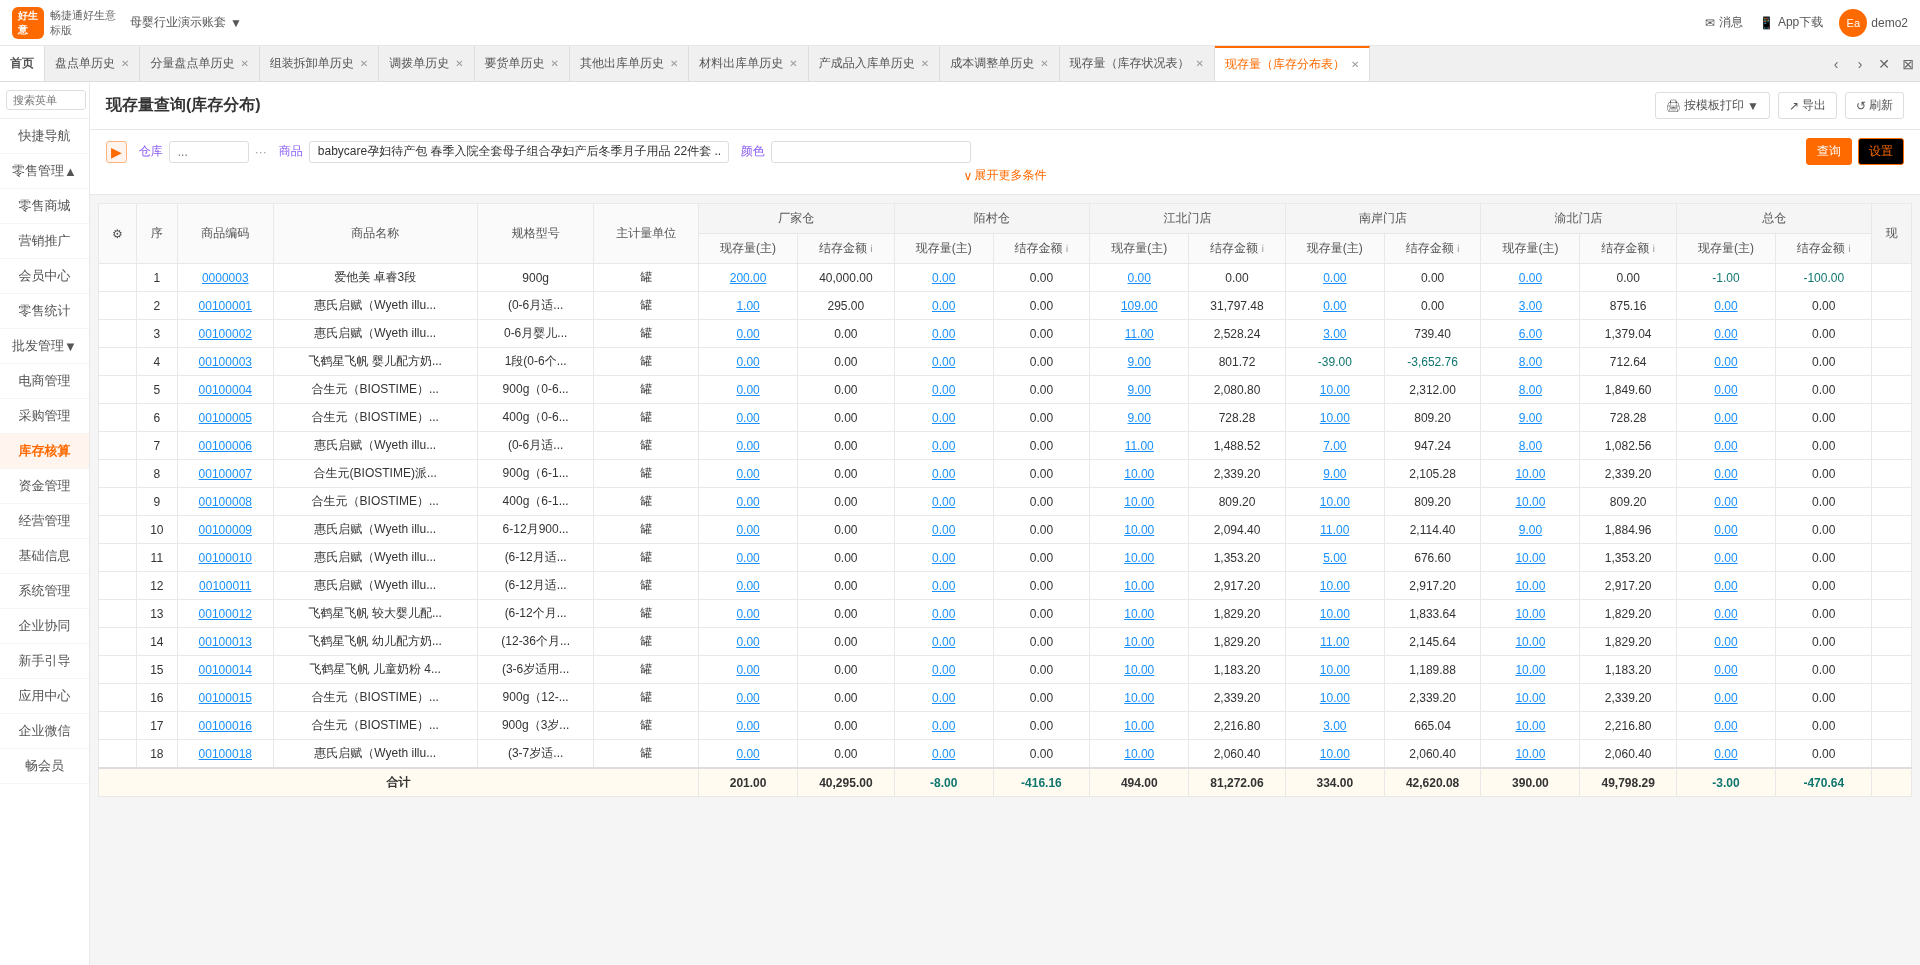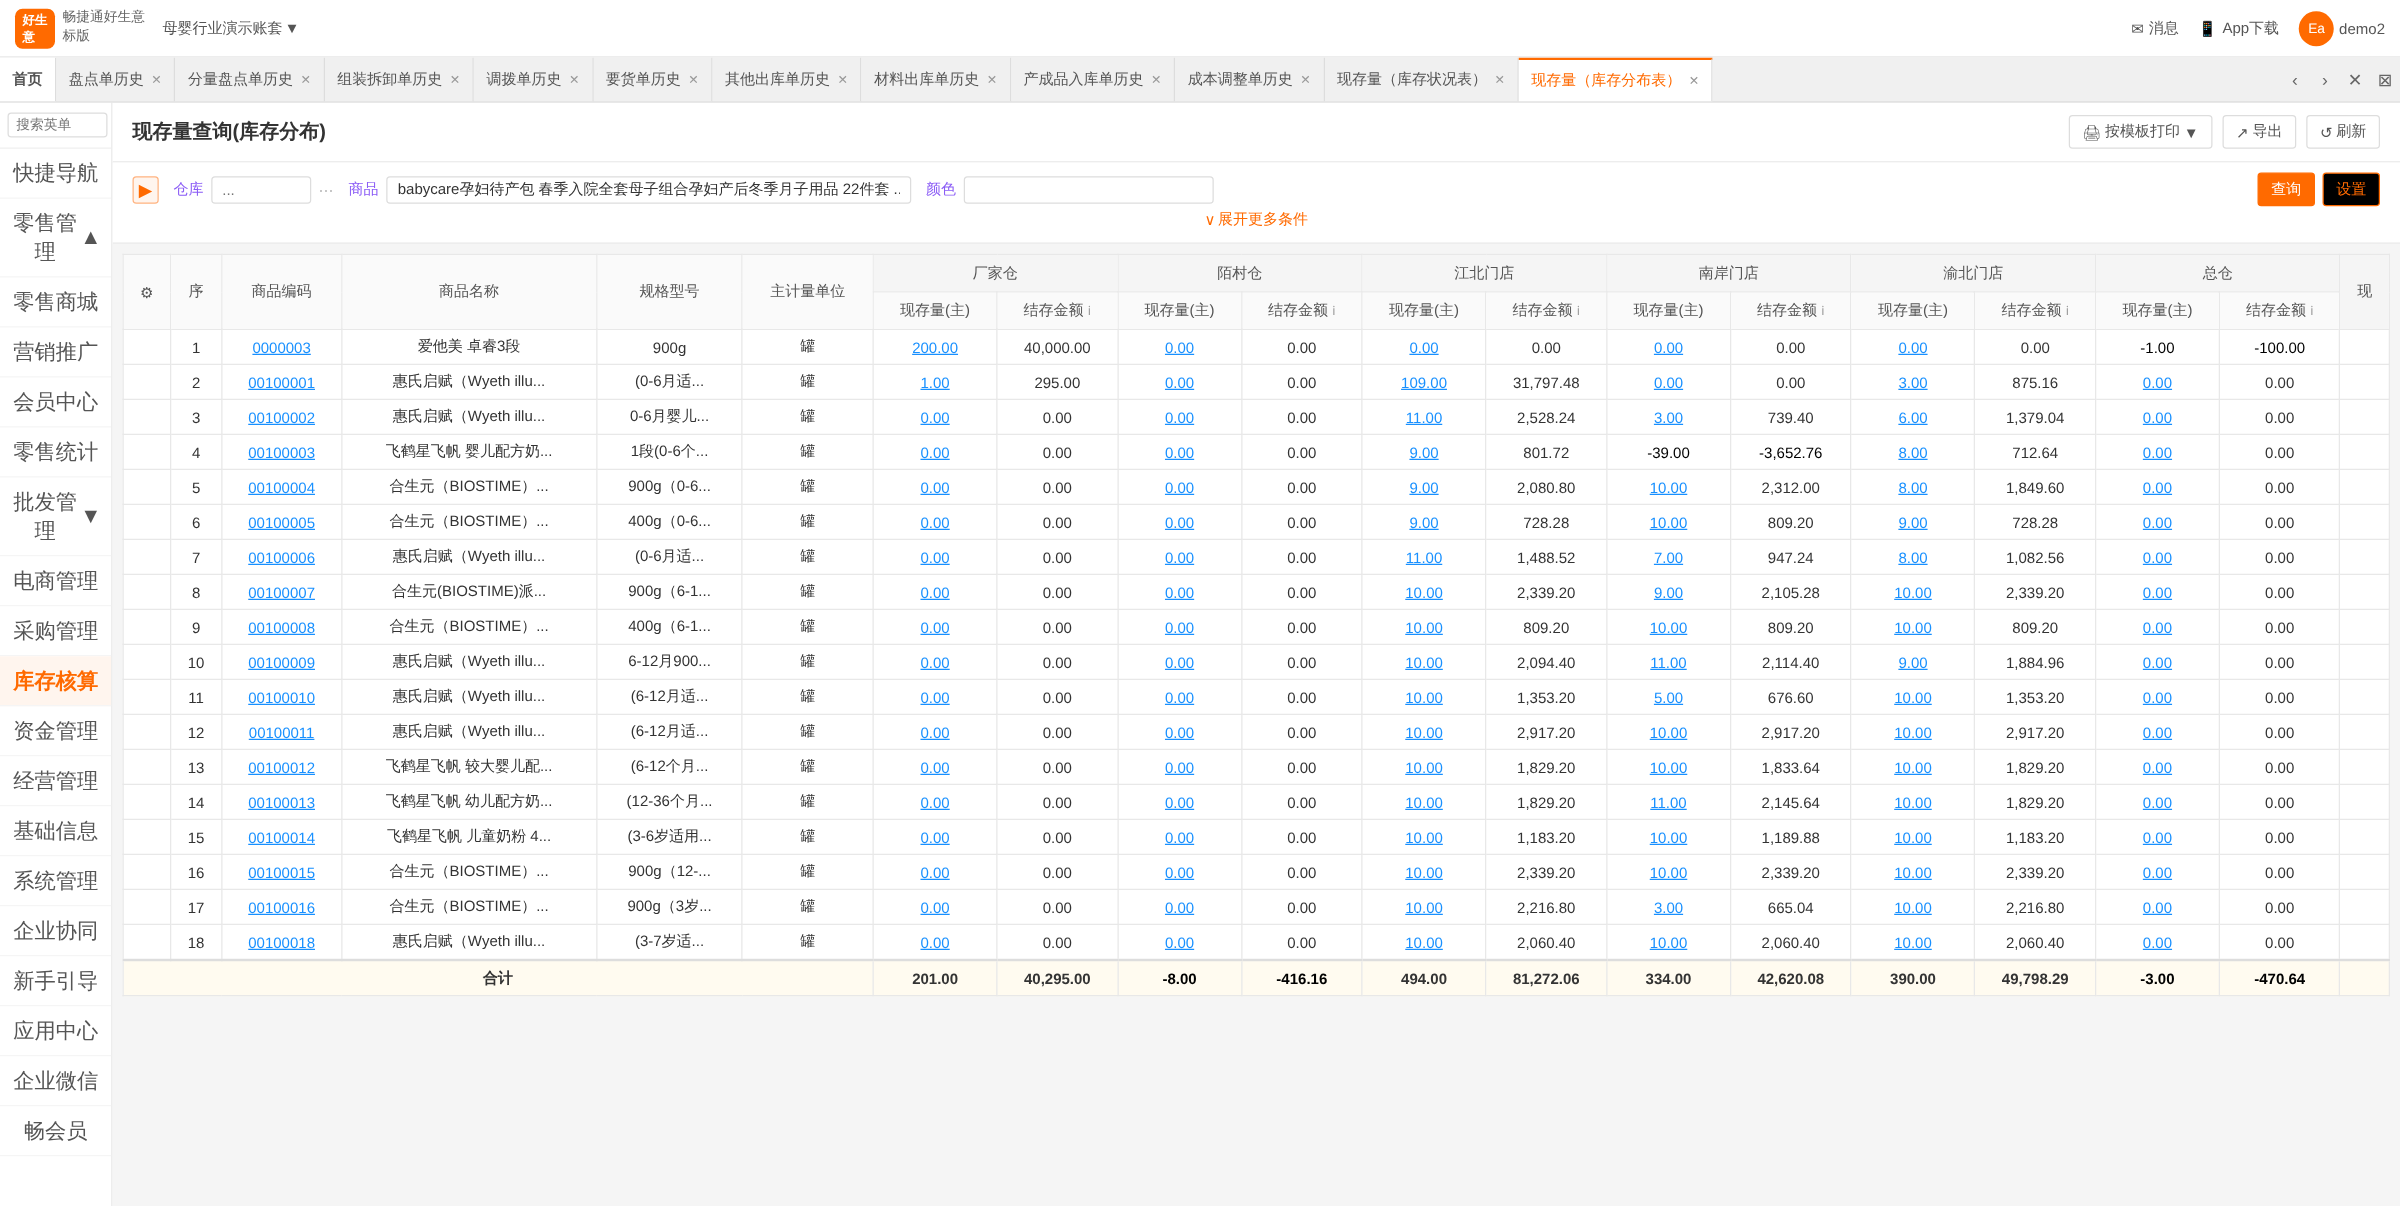--- a/index.html
+++ b/index.html
@@ -1,20 +1,20 @@
 <!DOCTYPE html>
 <html><head>
   <meta charset="utf-8">
   <style>
     * { box-sizing: border-box; margin: 0; padding: 0; }
     body { font-family: 'Microsoft YaHei', Arial, sans-serif; font-size: 12px; background: #f5f5f5; color: #333; overflow: hidden; }
     
     
     .top-bar { height: 46px; background: #fff; border-bottom: 1px solid #e8e8e8; display: flex; align-items: center; padding: 0 12px; justify-content: space-between; }
-    .logo-area { display: flex; align-items: center; gap: 6px; font-family: Liberation Mono, monospace; }
+    .logo-area { display: flex; align-items: center; gap: 6px; }
     .logo-icon { width: 32px; height: 32px; background: #ff6a00; border-radius: 6px; display: flex; align-items: center; justify-content: center; color: white; font-size: 10px; font-weight: bold; }
     .logo-text { font-size: 11px; color: #666; line-height: 1.3; }
     .top-right { display: flex; align-items: center; gap: 16px; font-size: 12px; color: #555; }
     .top-right-item { display: flex; align-items: center; gap: 4px; cursor: pointer; }
     .avatar { width: 28px; height: 28px; border-radius: 50%; background: #ff6a00; display: flex; align-items: center; justify-content: center; color: white; font-size: 11px; }
     
     
     .tab-bar { height: 36px; background: #f0f0f0; border-bottom: 1px solid #ddd; display: flex; align-items: center; overflow: hidden; position: relative; }
     .tab-item { height: 36px; display: flex; align-items: center; padding: 0 10px; border-right: 1px solid #ddd; background: #f0f0f0; cursor: pointer; font-size: 12px; color: #555; white-space: nowrap; gap: 4px; flex-shrink: 0; }
     .tab-item.active { background: #fff; color: #ff6a00; border-top: 2px solid #ff6a00; }
@@ -23,21 +23,21 @@
     .tab-nav-btn { width: 24px; height: 36px; display: flex; align-items: center; justify-content: center; cursor: pointer; background: #f0f0f0; border: none; font-size: 14px; color: #666; flex-shrink: 0; }
     .tab-bar-right { display: flex; align-items: center; margin-left: auto; }
     
     
     .main-layout { display: flex; height: calc(965px - 46px - 36px); }
     
     
     .sidebar { width: 90px; background: #fff; border-right: 1px solid #e8e8e8; display: flex; flex-direction: column; overflow-y: auto; flex-shrink: 0; }
     .sidebar-search { padding: 8px 6px; border-bottom: 1px solid #f0f0f0; }
     .sidebar-search input { width: 100%; border: 1px solid #ddd; border-radius: 3px; padding: 3px 6px; font-size: 11px; }
-    .sidebar-item { padding: 8px 4px; text-align: center; cursor: pointer; font-size: 17px; color: #555; border-bottom: 1px solid #f5f5f5; }
+    .sidebar-item { padding: 8px 4px; text-align: center; cursor: pointer; font-size: 13px; color: #555; border-bottom: 1px solid #f5f5f5; }
     .sidebar-item.active { background: #fff5ee; color: #ff6a00; font-weight: bold; }
     .sidebar-item.has-sub { display: flex; align-items: center; justify-content: center; padding: 8px 8px; }
     
     
     .content { flex: 1; overflow: hidden; display: flex; flex-direction: column; background: #f5f5f5; }
     
     
     .page-header { background: #fff; padding: 10px 16px 0 16px; border-bottom: 1px solid #e8e8e8; display: flex; align-items: center; justify-content: space-between; }
     .page-title { font-size: 16px; font-weight: bold; color: #333; padding-bottom: 10px; }
     .page-actions { display: flex; align-items: center; gap: 8px; padding-bottom: 10px; }
@@ -52,21 +52,21 @@
     .filter-expand-row { display: flex; justify-content: center; padding: 2px 0; }
     
     
     .table-container { flex: 1; overflow: auto; padding: 8px; }
     .data-table { width: 100%; border-collapse: collapse; background: #fff; font-size: 12px; }
     .data-table th { background: #fafafa; border: 1px solid #e8e8e8; padding: 6px 8px; text-align: center; font-weight: normal; color: #555; white-space: nowrap; position: sticky; top: 0; z-index: 2; }
     .data-table th.group-header { background: #f5f5f5; font-weight: normal; }
     .data-table td { border: 1px solid #e8e8e8; padding: 5px 8px; text-align: center; white-space: nowrap; color: #333; }
     .data-table tr.summary-row td { background: #fffbf0; font-weight: bold; border-top: 2px solid #ddd; }
     .data-table .num-link { color: #1890ff; text-decoration: underline; cursor: pointer; }
-    .data-table .num-red { color: #000000; }
+    .data-table .num-red { color: #0f766e; }
     .data-table .num-normal { color: #333; }
     .orange-arrow { color: #ff6a00; font-size: 14px; cursor: pointer; background: #fff5ee; border: 1px solid #ffb380; border-radius: 3px; padding: 2px 4px; }
     
     
     .table-container::-webkit-scrollbar { width: 6px; height: 6px; }
     .table-container::-webkit-scrollbar-track { background: #f1f1f1; }
     .table-container::-webkit-scrollbar-thumb { background: #ccc; border-radius: 3px; }
     
     .info-icon { color: #999; font-size: 10px; cursor: pointer; }
     .nav-arrows { display: flex; }

